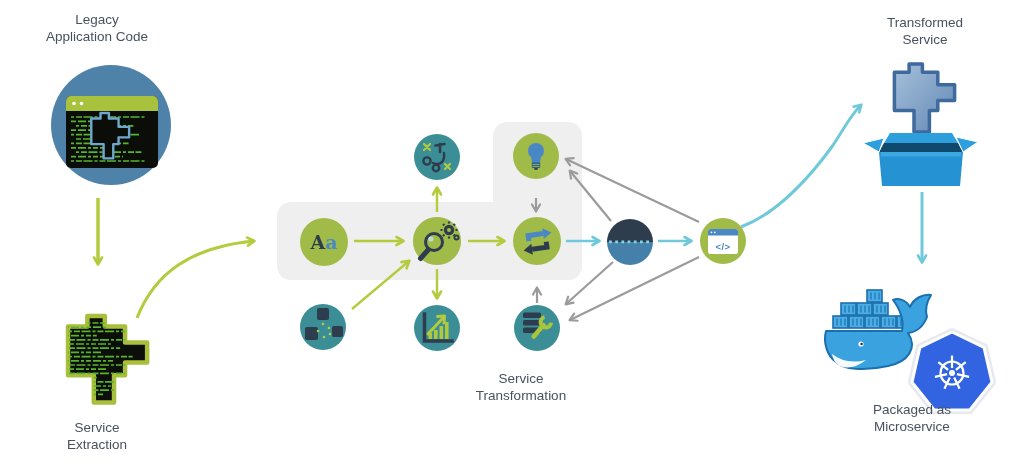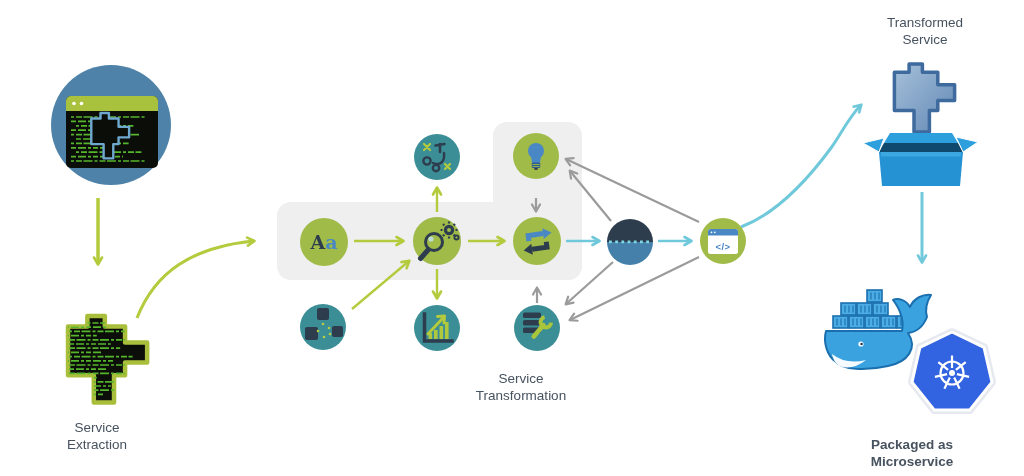--- a/index.html
+++ b/index.html
@@ -279,22 +279,24 @@
       <polygon points="952,332 984,347.4 992,382.1 969.8,409.9 934.2,409.9 912,382.1 919.9,347.4" fill="none" stroke="#e6e9f0" stroke-width="8" stroke-linejoin="round"></polygon>
       <polygon points="952,332 984,347.4 992,382.1 969.8,409.9 934.2,409.9 912,382.1 919.9,347.4" fill="var(--kubernetes_blue,#3263e0)" stroke="#ffffff" stroke-width="3" stroke-linejoin="round"></polygon>
       <g stroke="#ffffff" stroke-width="2.2" fill="none">
         <circle cx="952" cy="373" r="11.5"></circle>
         <path d="M952 368 V355.5 M955.9 369.9 L965.7 362.1 M956.9 374.1 L969.1 376.9 M954.2 377.5 L959.6 388.8 M949.8 377.5 L944.4 388.8 M947.1 374.1 L934.9 376.9 M948.1 369.9 L938.3 362.1"></path>
       </g>
       <circle cx="952" cy="373" r="3" fill="#ffffff"></circle>
     </g>
   </svg>
 
+  <div class="label" style="left:17px;top:11px;width:160px;">Legacy
+Application Code</div>
   <div class="label" style="left:17px;top:419px;width:160px;">Service
 Extraction</div>
   <div class="label" style="left:441px;top:370px;width:160px;">Service
 Transformation</div>
   <div class="label" style="left:845px;top:14px;width:160px;text-align:center;">Transformed
 Service</div>
-  <div class="label" style="left:832px;top:436px;width:160px;font-weight:bold;">Packaged as
+  <div class="label" style="left:832px;top:401px;width:160px;">Packaged as
 Microservice</div>
 
 </div>
 
 </body></html>

